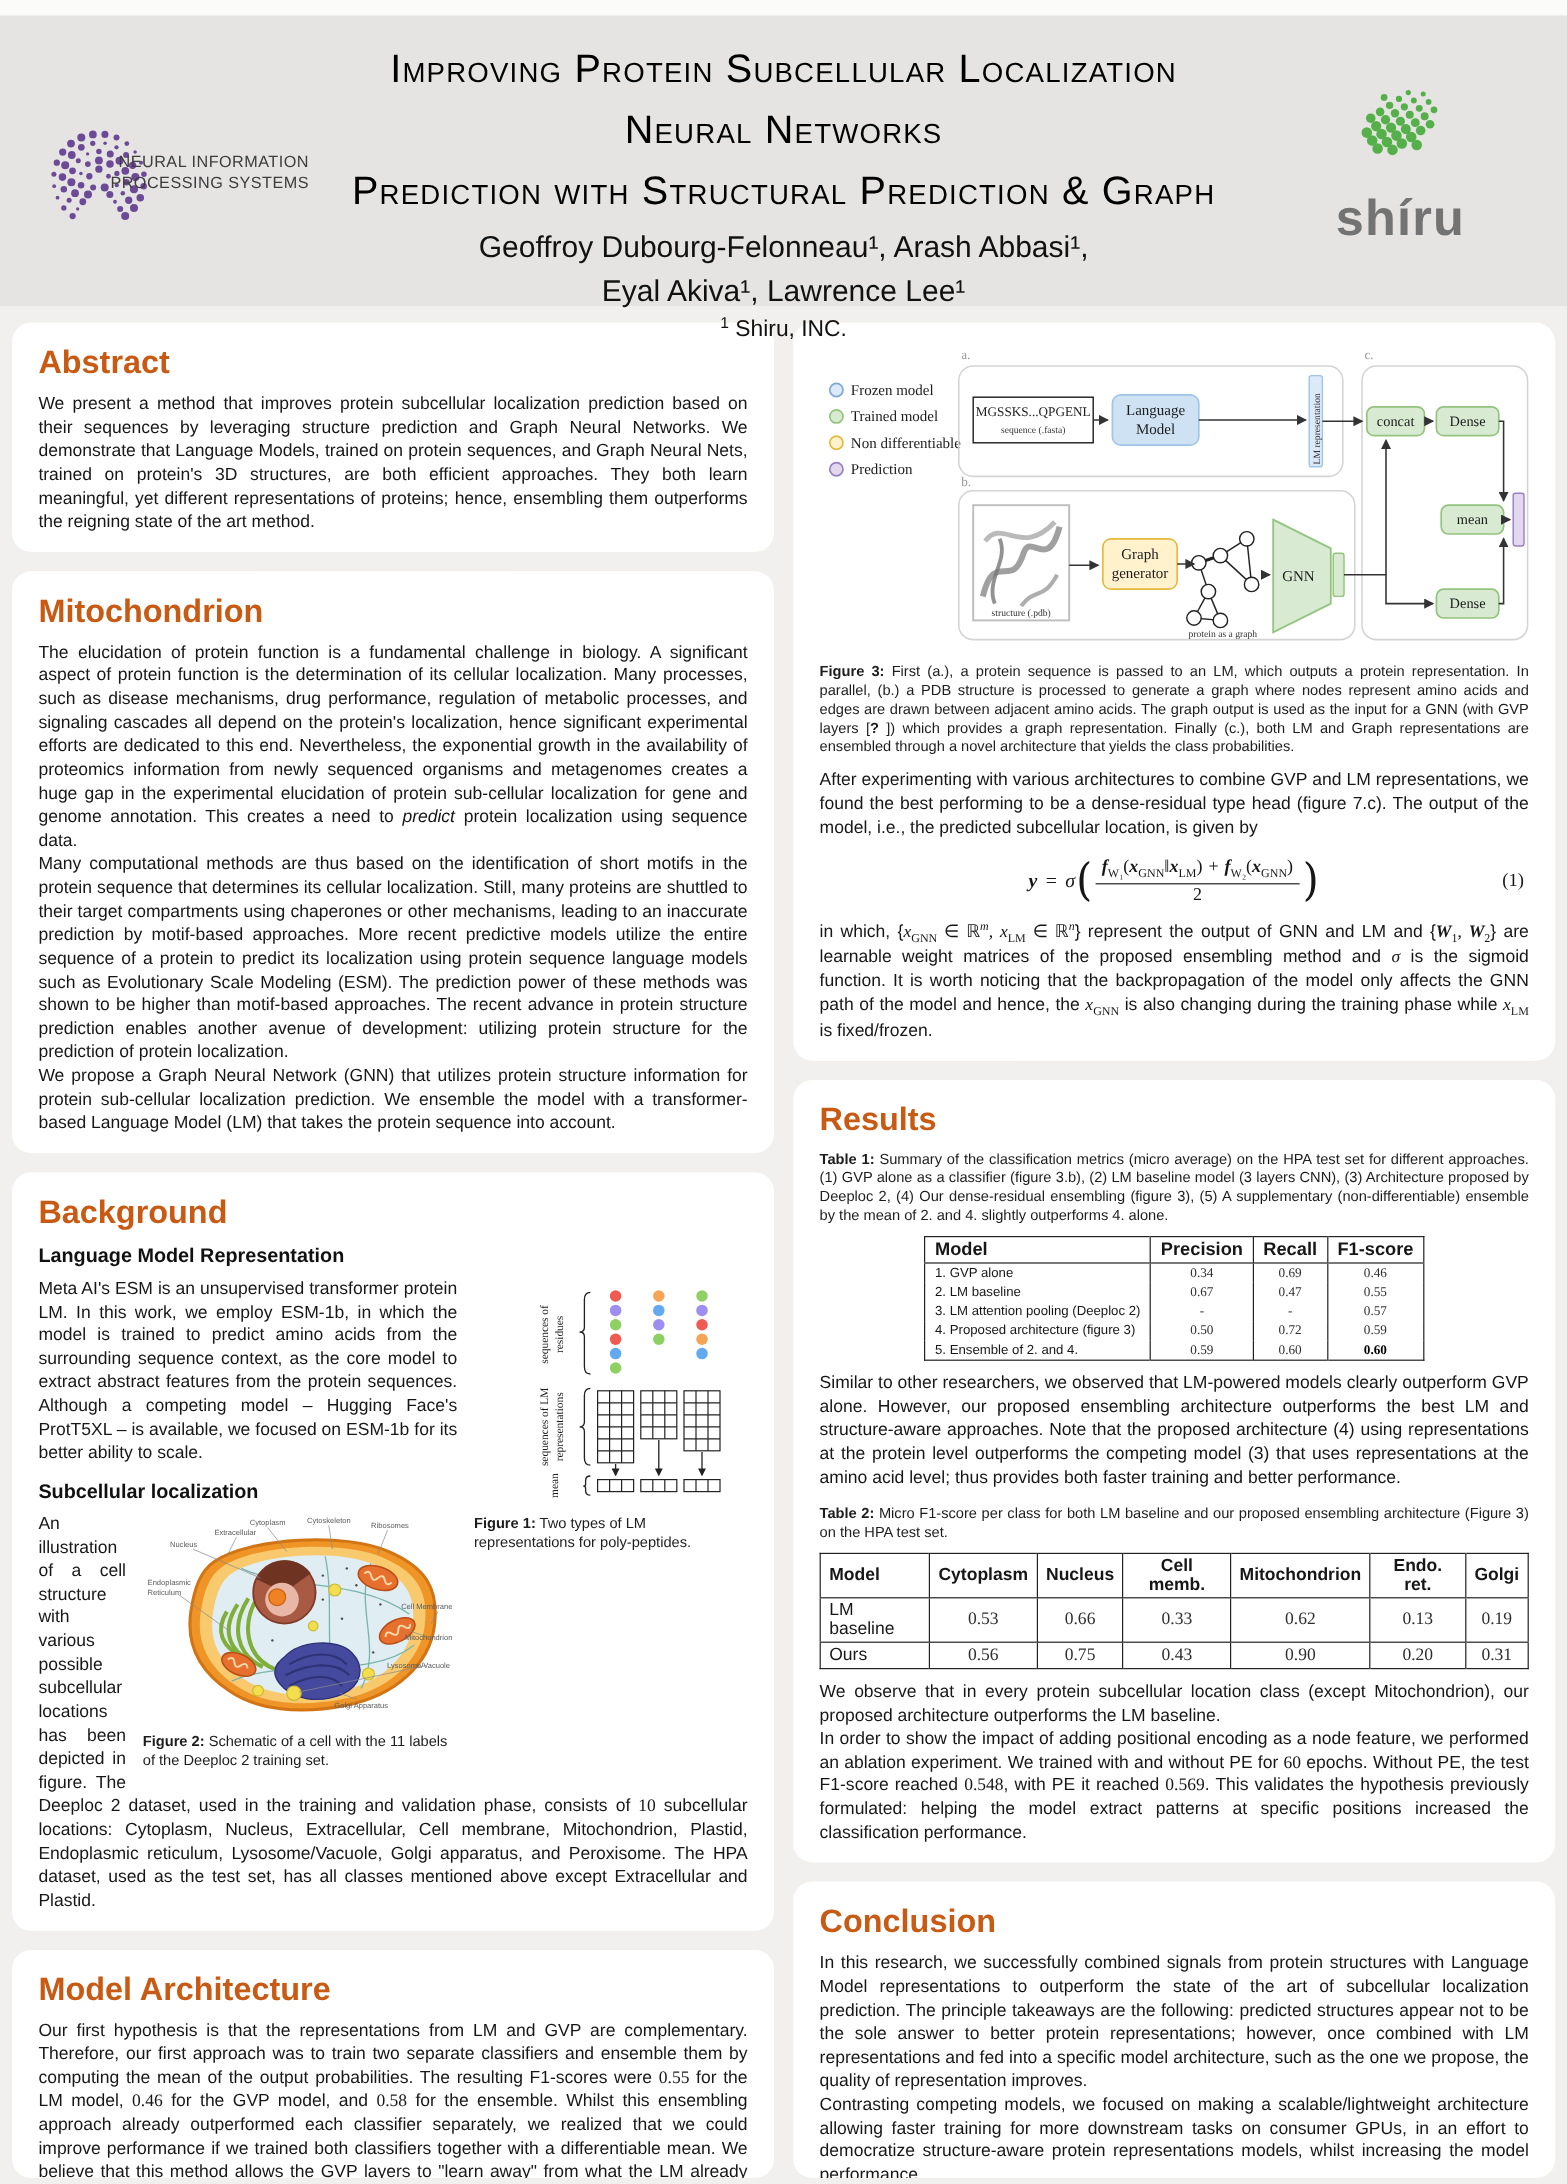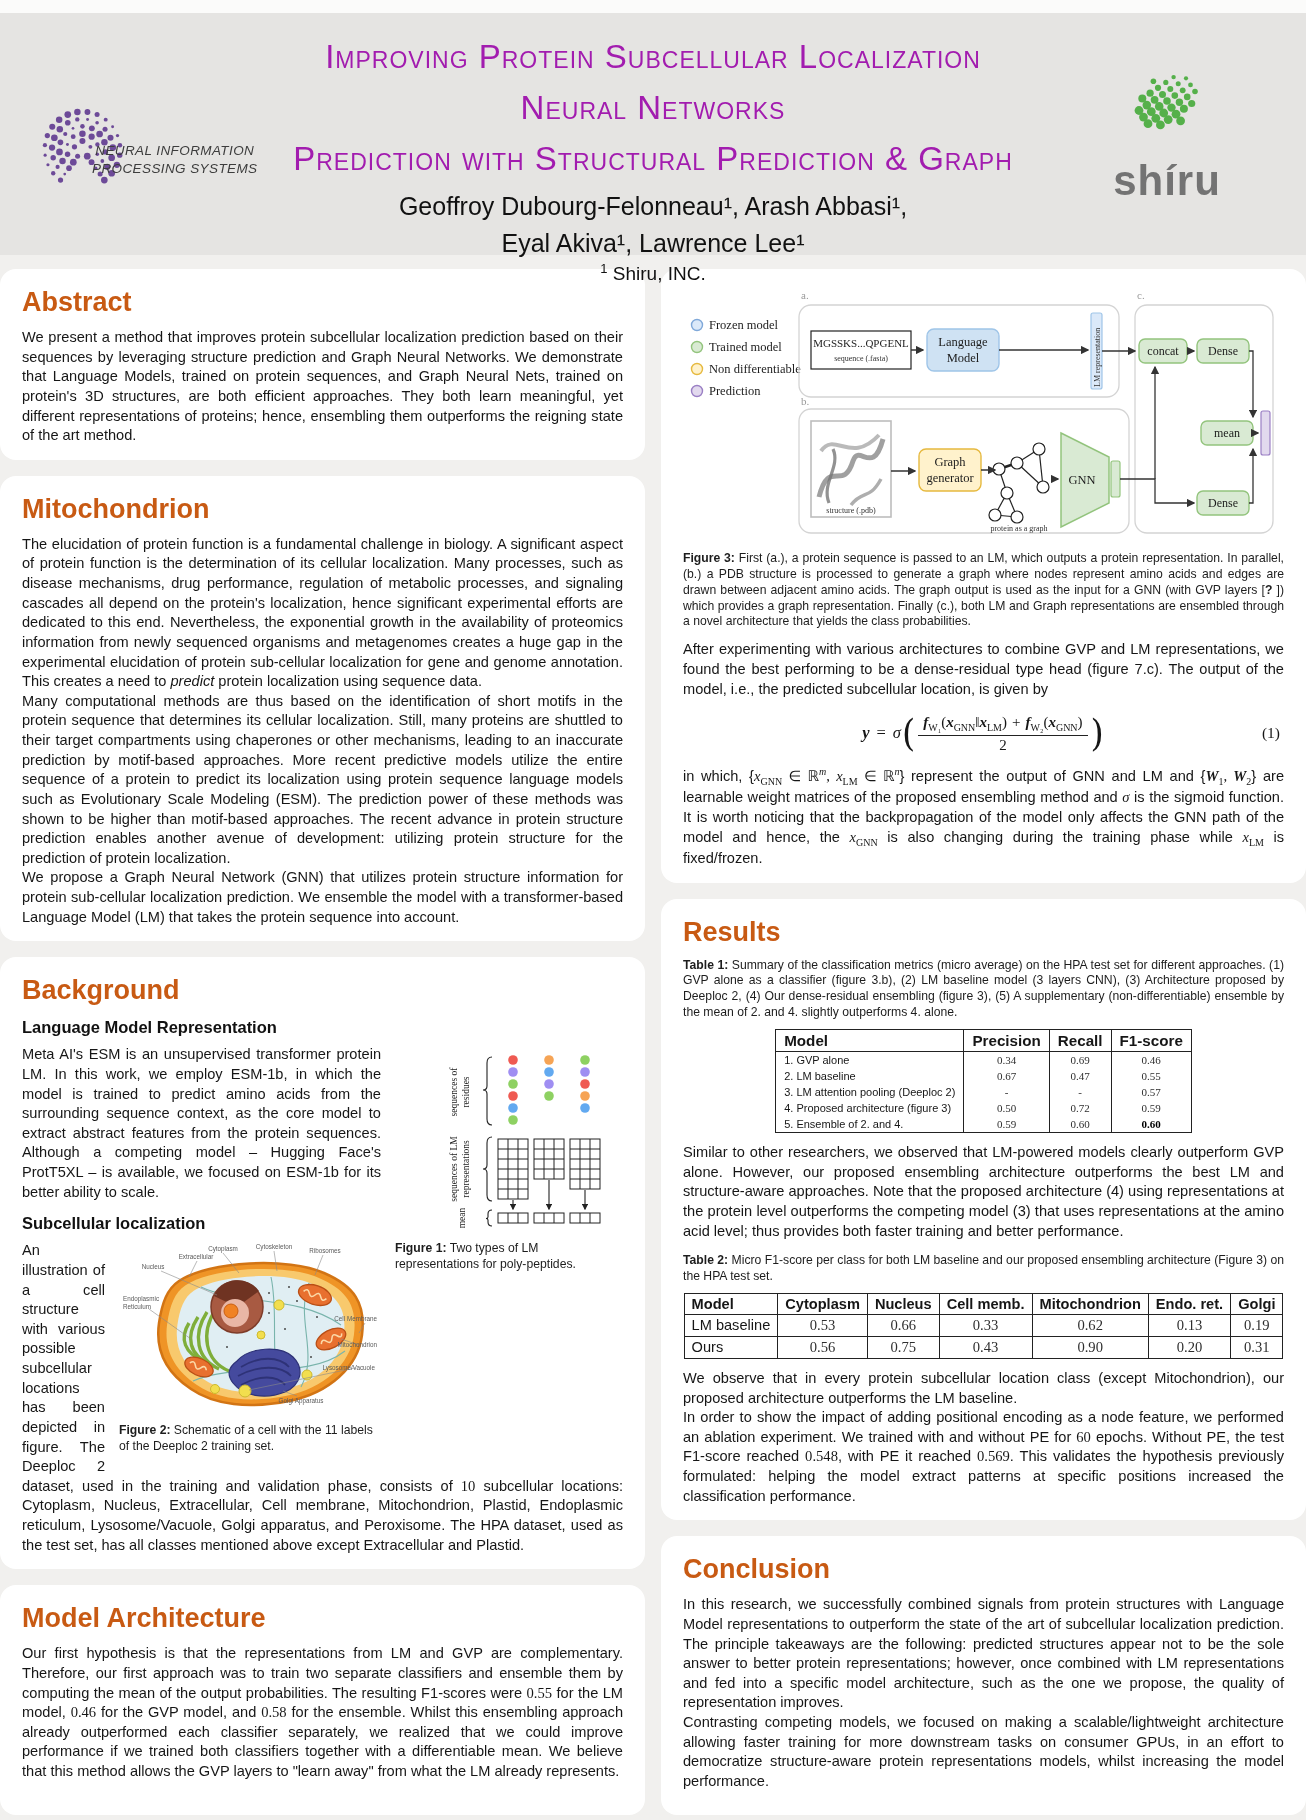--- a/index.html
+++ b/index.html
@@ -7,33 +7,33 @@
   body {
     width:1306px; height:1820px; overflow:hidden;
     background:#f1f0ee; color:#161616;
     font-family:"Liberation Sans", sans-serif;
   }
   .topstrip { height:13px; background:#fbfbfa; }
   header { position:relative; height:242px; background:#e5e4e2; }
   .head-center { width:840px; margin:0 auto; text-align:center; padding-top:18px; }
   .poster-title {
     font-variant:small-caps; font-weight:400; font-size:33px; line-height:1.55;
-    letter-spacing:1px; color:#a21caf;
+    letter-spacing:1px; color:#000000;
   }
   .authors { font-size:25px; line-height:1.45; margin-top:4px; color:#111; }
   .affiliation { font-size:19px; color:#111; }
   .affiliation sup { font-size:13px; }
 
   .neurips-logo { position:absolute; left:34px; top:84px; width:260px; height:110px; }
-  .neurips-text { position:absolute; left:58px; top:45px; font-size:13.5px; line-height:1.35;
-    color:#3d3d3d; letter-spacing:.4px; text-align:center; white-space:nowrap;font-style:italic; }
+  .neurips-text { position:absolute; left:58px; top:29px; font-size:13.5px; line-height:1.35;
+    color:#3d3d3d; letter-spacing:.4px; text-align:right; white-space:nowrap; }
   .shiru-logo { position:absolute; right:34px; top:40px; width:210px; text-align:center; }
   .shiru-word { font-size:42px; font-weight:700; letter-spacing:1px; margin-top:2px; }
 
-  main { display:flex; gap:16px; padding:14px 0 0; height:1560px; }
+  main { display:flex; gap:16px; padding:14px 10px 0; height:1560px; }
   .col { flex:1; display:flex; flex-direction:column; gap:16px; min-width:0; }
   .card { background:#fff; border-radius:16px; padding:12px 22px 14px; overflow:hidden; }
   .grow { flex:1; }
 
   h2 { color:#c85a13; font-size:27px; font-weight:700; margin:6px 0 10px; }
   h3 { font-size:16.5px; font-weight:700; margin:12px 0 8px; color:#111; }
   p.body { font-size:14.6px; line-height:1.345; text-align:justify; margin:0; }
   .mathf { font-family:"Liberation Serif", serif; }
   p.body sub, p.body sup, .caption sub { font-size:10px; }
   .caption { font-size:12.2px; line-height:1.3; color:#1d1d1d; text-align:justify; margin:4px 0 0; }

